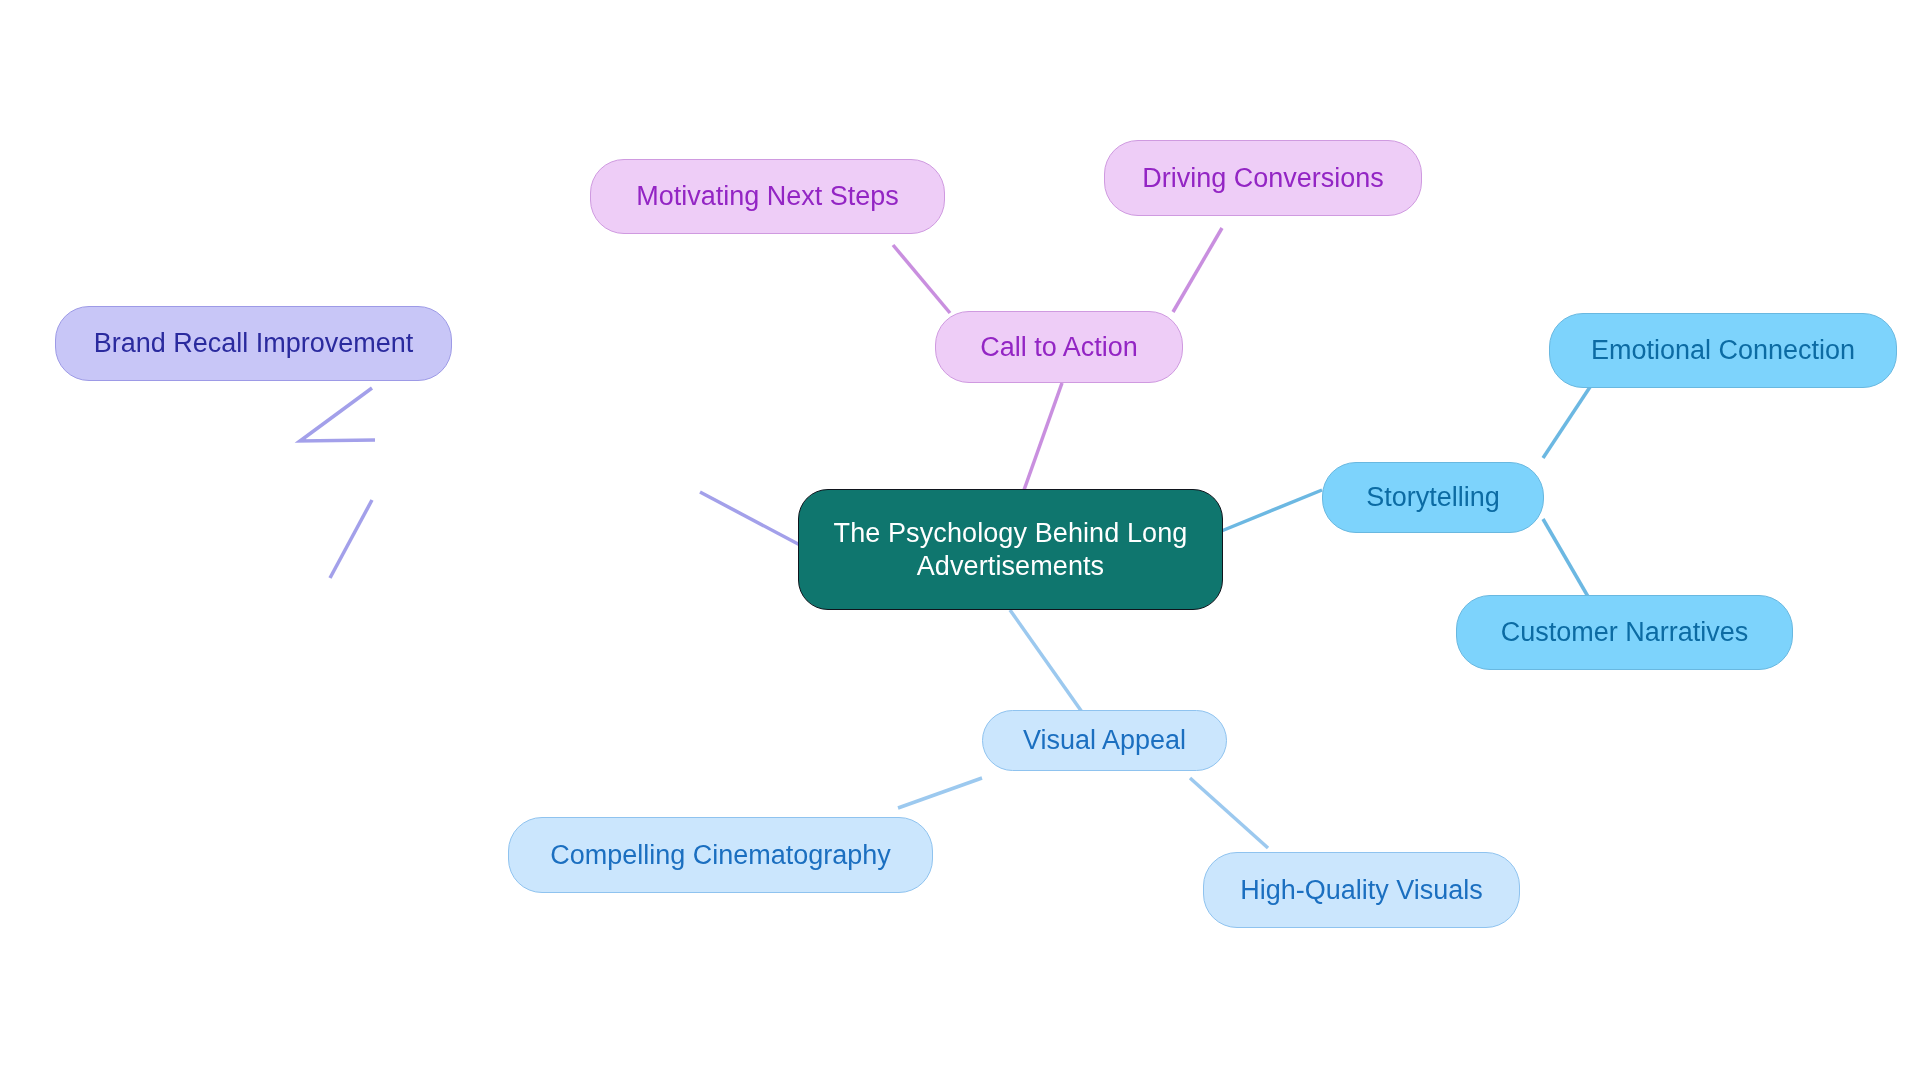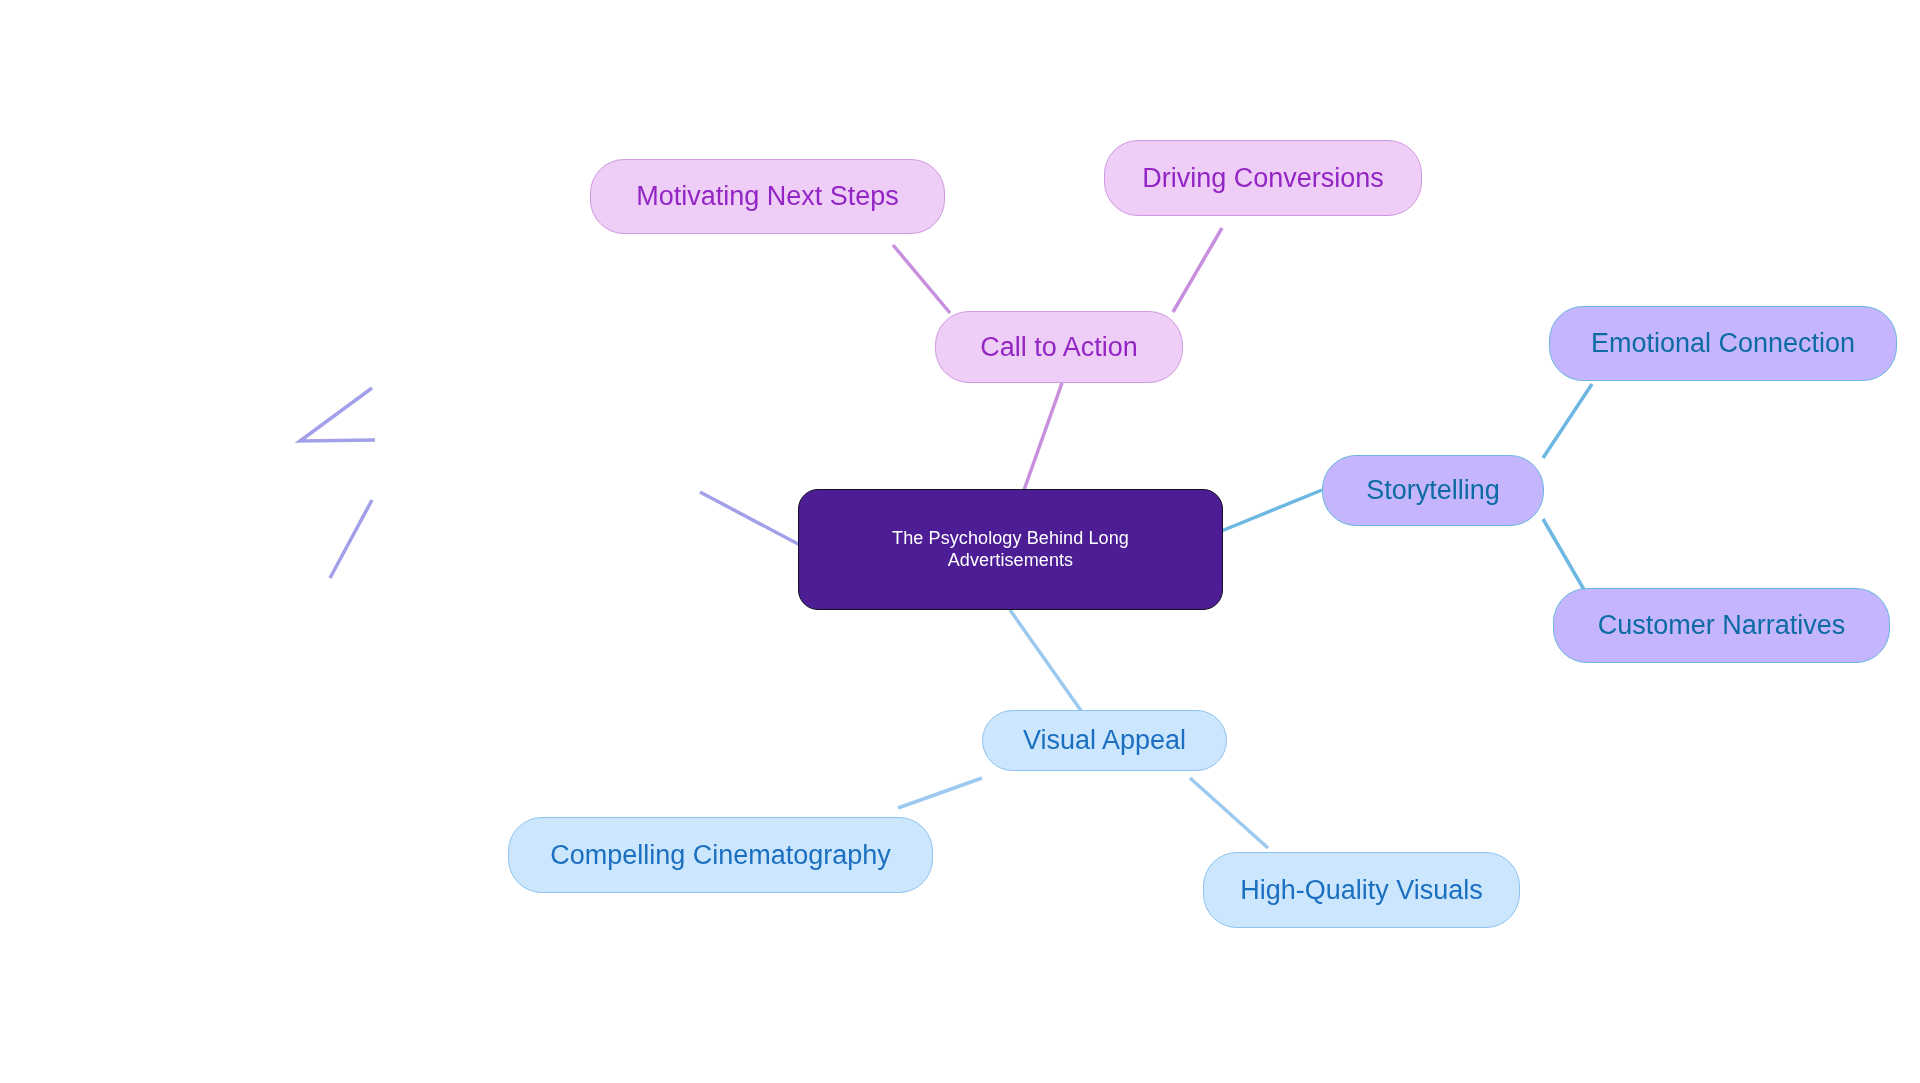--- a/index.html
+++ b/index.html
@@ -38,44 +38,45 @@
     justify-content: center;
     text-align: center;
     border-radius: 34px;
     border-style: solid;
     border-width: 1.5px;
     line-height: 1.22;
     white-space: pre-line;
     padding: 0 18px;
   }
   .node-root {
-    background: #4c1d95;
+    background: #0f766e;
     border-color: #0f141c;
     color: #ffffff;
-    font-size: 18px;
-    border-radius: 20px;
+    font-size: 27px;
+    border-radius: 30px;
     letter-spacing: 0.1px;
   }
   .node-lilac {
     background: #c8c6f7;
     border-color: #9d9ae6;
     color: #2a2a9e;
     font-size: 27px;
   }
   .node-pink {
     background: #eecdf7;
     border-color: #cf9ae0;
     color: #9325c4;
     font-size: 27px;
   }
   .node-sky {
-    background: #c4b5fd;
+    background: #7dd3fc;
     border-color: #69b8e0;
     color: #0c6ba3;
     font-size: 27px;
+    margin-top: 7px;
   }
   .node-paleblue {
     background: #cbe6fd;
     border-color: #8fc3ef;
     color: #1b6fc0;
     font-size: 27px;
   }
 </style>
 </head>
 <body>
@@ -106,33 +107,34 @@
 
     <path d="M 982 778 L 898 808" fill="none" stroke="#9cc9ef" stroke-width="3.5"></path>
 
     <path d="M 1190 778 L 1268 848" fill="none" stroke="#9cc9ef" stroke-width="3.5"></path>
   </svg>
 
   <div class="node node-root" style="left:798px; top:489px; width:425px; height:121px;">The Psychology Behind Long
 Advertisements</div>
 
 
+  <div class="node node-lilac" style="left:55px; top:306px; width:397px; height:75px;">Brand Recall Improvement</div>
 
 
   <div class="node node-pink" style="left:935px; top:311px; width:248px; height:72px;">Call to Action</div>
 
   <div class="node node-pink" style="left:590px; top:159px; width:355px; height:75px;">Motivating Next Steps</div>
 
   <div class="node node-pink" style="left:1104px; top:140px; width:318px; height:76px;">Driving Conversions</div>
 
   <div class="node node-sky" style="left:1322px; top:455px; width:222px; height:71px;">Storytelling</div>
 
   <div class="node node-sky" style="left:1549px; top:306px; width:348px; height:75px;">Emotional Connection</div>
 
-  <div class="node node-sky" style="left:1553px; top:588px; width:337px; height:75px;">Customer Narratives</div>
+  <div class="node node-sky" style="left:1456px; top:588px; width:337px; height:75px;">Customer Narratives</div>
 
   <div class="node node-paleblue" style="left:982px; top:710px; width:245px; height:61px;">Visual Appeal</div>
 
   <div class="node node-paleblue" style="left:508px; top:817px; width:425px; height:76px;text-align:right;">Compelling Cinematography</div>
 
   <div class="node node-paleblue" style="left:1203px; top:852px; width:317px; height:76px;">High-Quality Visuals</div>
 
 </div>
 
 </body></html>

